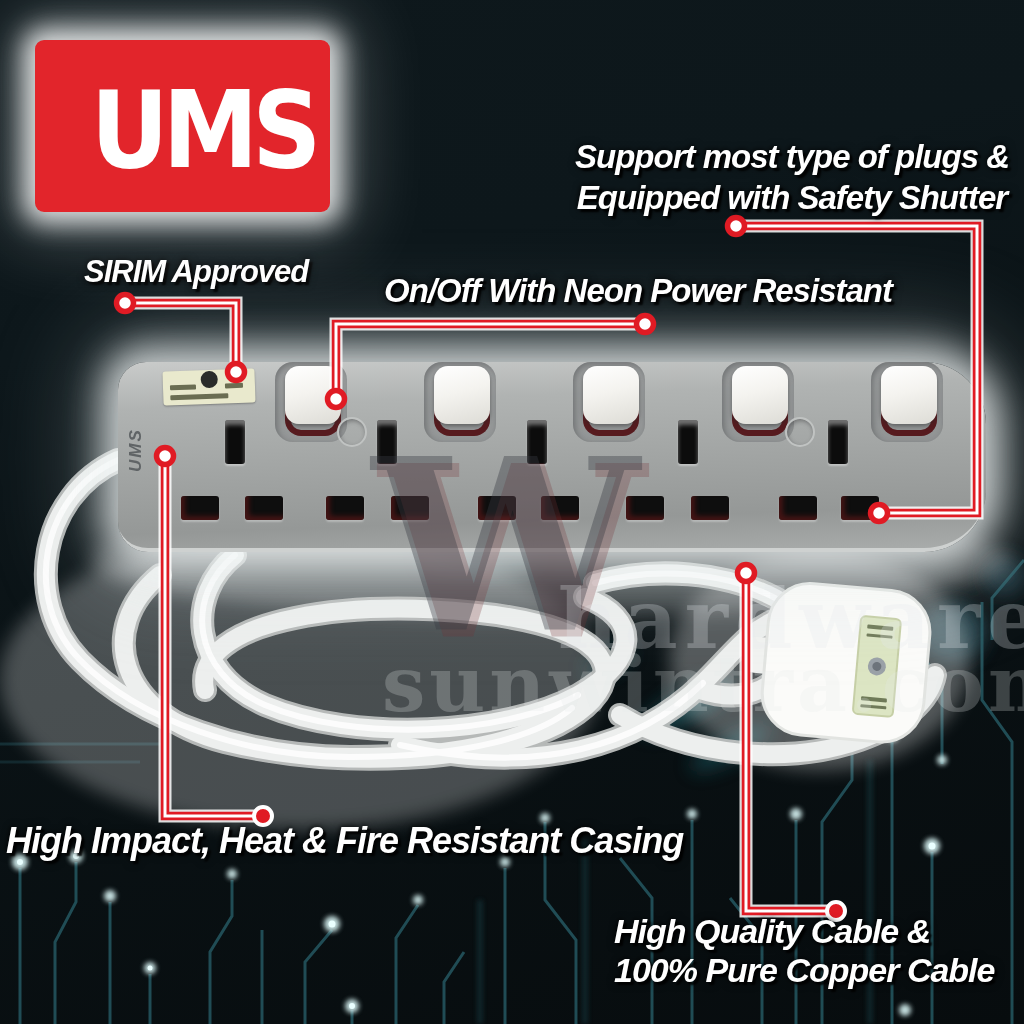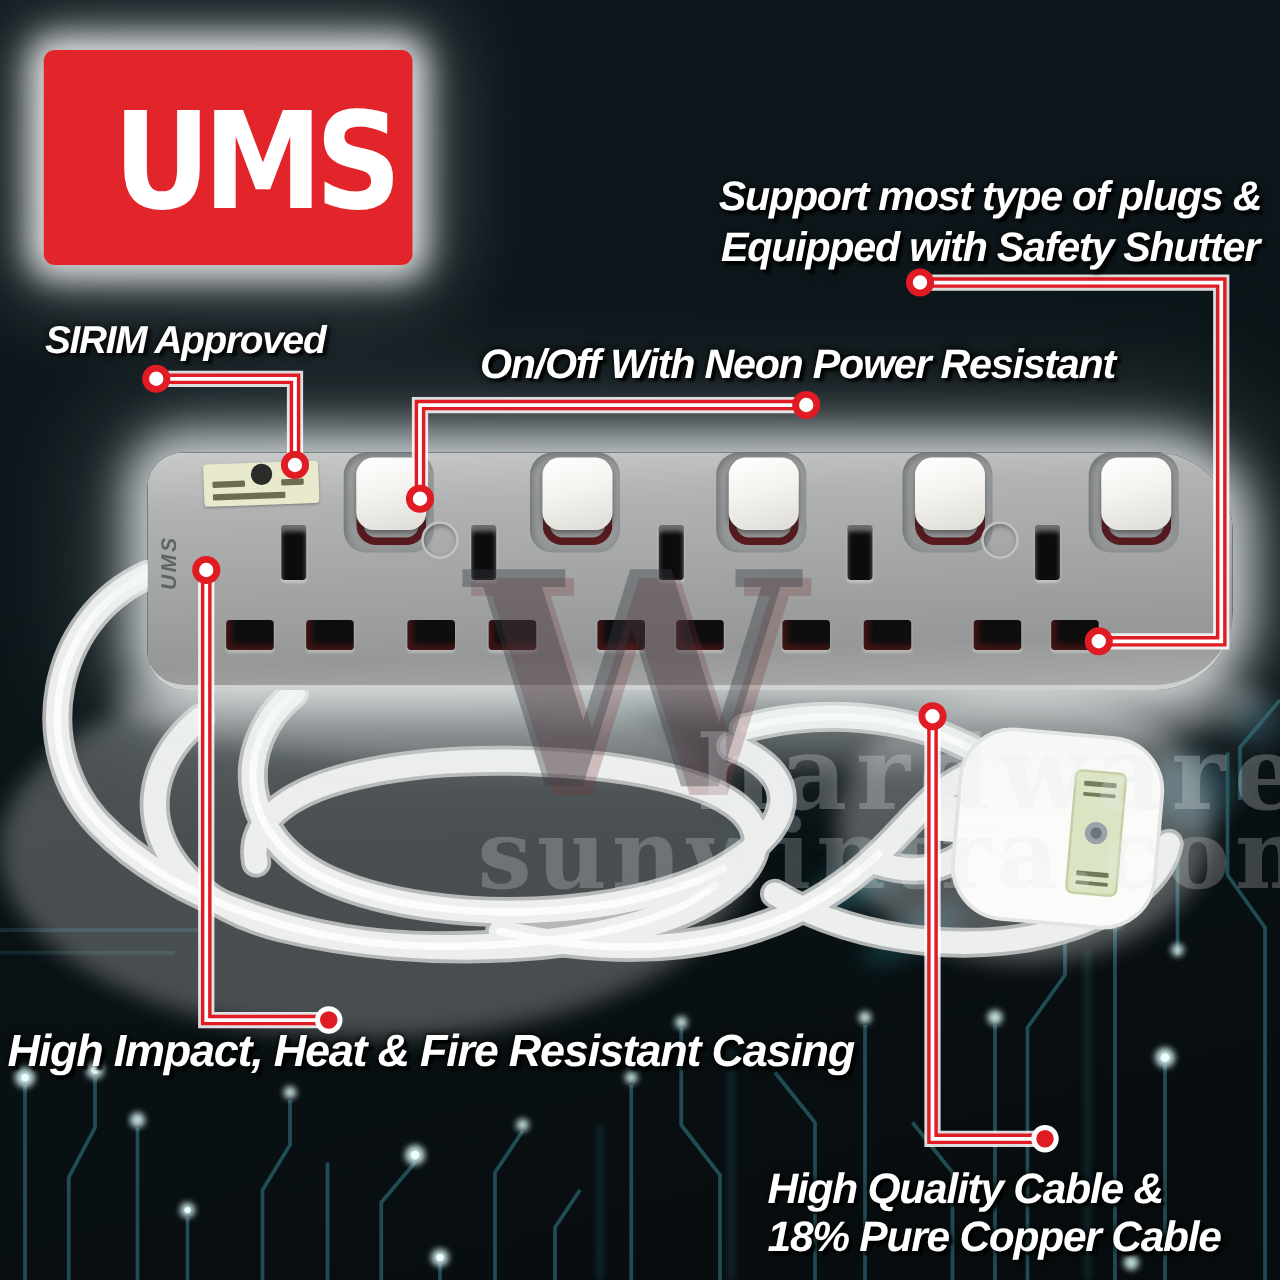--- a/index.html
+++ b/index.html
@@ -8,28 +8,28 @@
          font-family:"Liberation Sans",sans-serif;}
   #stage *{box-sizing:border-box;}
   .abs{position:absolute;}
   svg{display:block;}
 
   
   .annot{position:absolute;color:#fff;font-weight:bold;font-style:italic;
          white-space:nowrap;letter-spacing:-1px;
          text-shadow:3px 3px 2px rgba(0,0,0,.92),-1px -1px 4px rgba(0,0,0,.55),1px 1px 8px rgba(0,0,0,.6);}
   .annot-33{font-size:33px;line-height:41px;}
-  .annot-31{font-size:31px;}
+  .annot-31{font-size:31px;margin-left:48px;}
   .annot-36{font-size:36px;}
   .annot-34{font-size:34px;line-height:39px;}
   #lbl-plugs{left:552px;top:136px;width:480px;text-align:center;z-index:7;}
   #lbl-sirim{left:36px;top:254px;z-index:7;}
   #lbl-onoff{left:384px;top:270px;z-index:7;}
   #lbl-casing{left:6px;top:820px;z-index:7;}
-  #lbl-cable{left:614px;top:932px;z-index:7;}
+  #lbl-cable{left:614px;top:912px;z-index:7;}
   .fade-right{display:inline-block;
     -webkit-mask-image:linear-gradient(90deg,#000 84%,rgba(0,0,0,.5) 92%,rgba(0,0,0,.16) 100%);
             mask-image:linear-gradient(90deg,#000 84%,rgba(0,0,0,.5) 92%,rgba(0,0,0,.16) 100%);}
 
   
   #logo{left:35px;top:40px;width:295px;height:172px;z-index:8;background:#e2252b;border-radius:9px;
         box-shadow:0 0 26px 12px rgba(250,252,252,.85),0 0 70px 26px rgba(230,238,238,.28);}
 
   
   #strip{left:118px;top:362px;width:868px;height:190px;z-index:3;
@@ -287,21 +287,21 @@
 
   <div id="lbl-plugs" class="annot annot-33">
     <div>Support most type of plugs &amp;</div>
     <div>Equipped with Safety Shutter</div>
   </div>
   <div id="lbl-sirim" class="annot annot-31">SIRIM Approved</div>
   <div id="lbl-onoff" class="annot annot-33">On/Off With Neon Power Resistant</div>
   <div id="lbl-casing" class="annot annot-36">High Impact, Heat &amp; Fire Resistant Casing</div>
   <div id="lbl-cable" class="annot annot-34">
     <div>High Quality Cable &amp;</div>
-    <div>18% Pure Copper Cable</div>
+    <div>100% Pure Copper Cable</div>
   </div>
 
   <div id="logo" class="abs">
     <svg width="295" height="172" viewBox="0 0 295 172">
       <path d="M62,26 A62,62 0 1,0 62,150 A54,54 0 1,1 62,26 Z" fill="#ffffff"></path>
       <text x="168" y="125" text-anchor="middle" fill="#ffffff" font-family="DejaVu Sans, sans-serif" font-weight="bold" font-size="96" letter-spacing="-6" transform="scale(1,1.12) translate(0,-12)">UMS</text>
     </svg>
   </div>
 
 </div>

